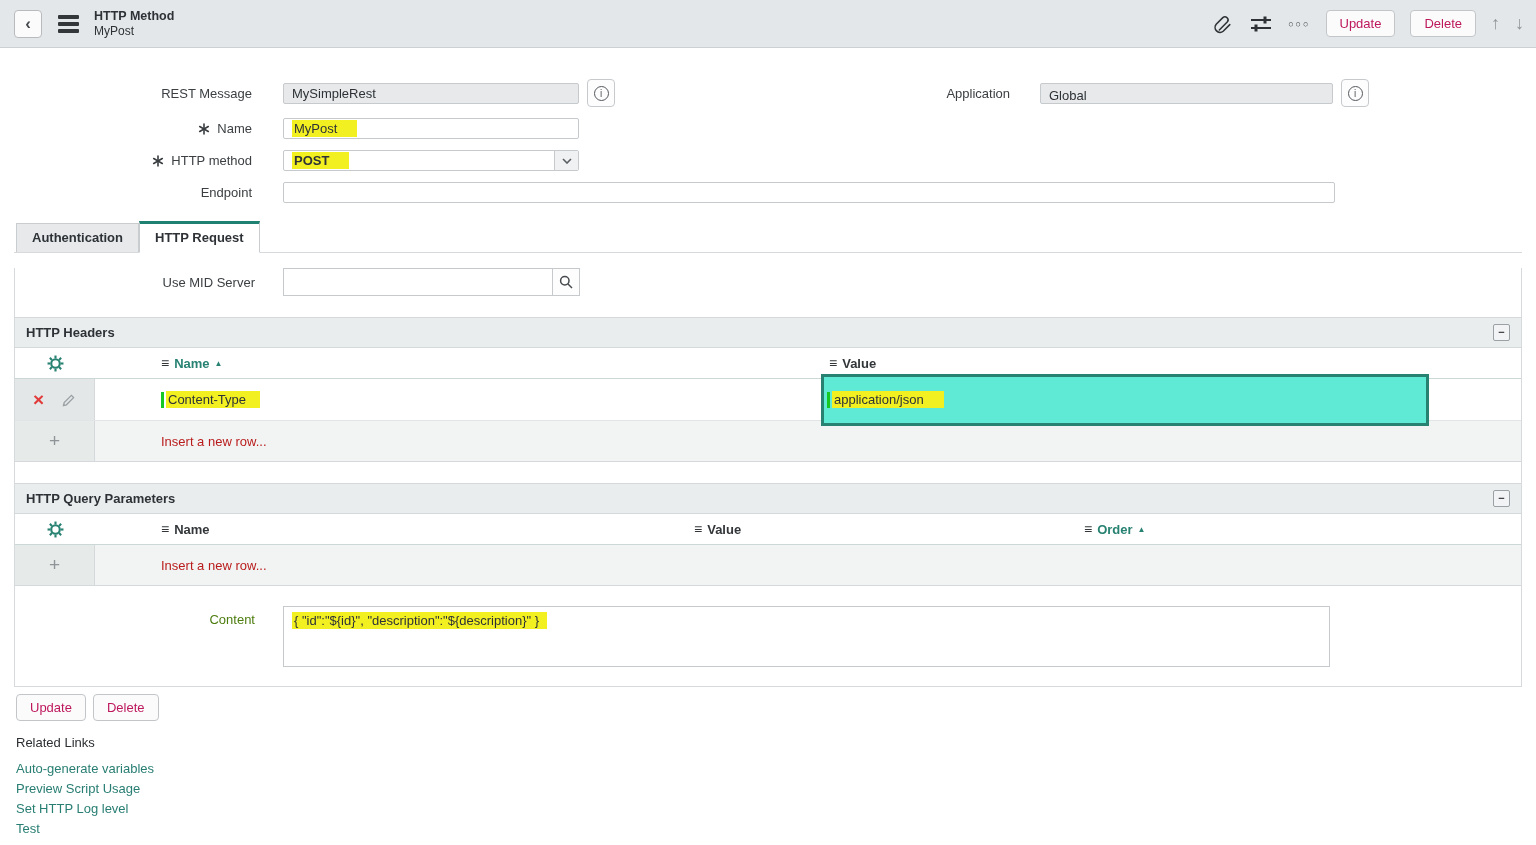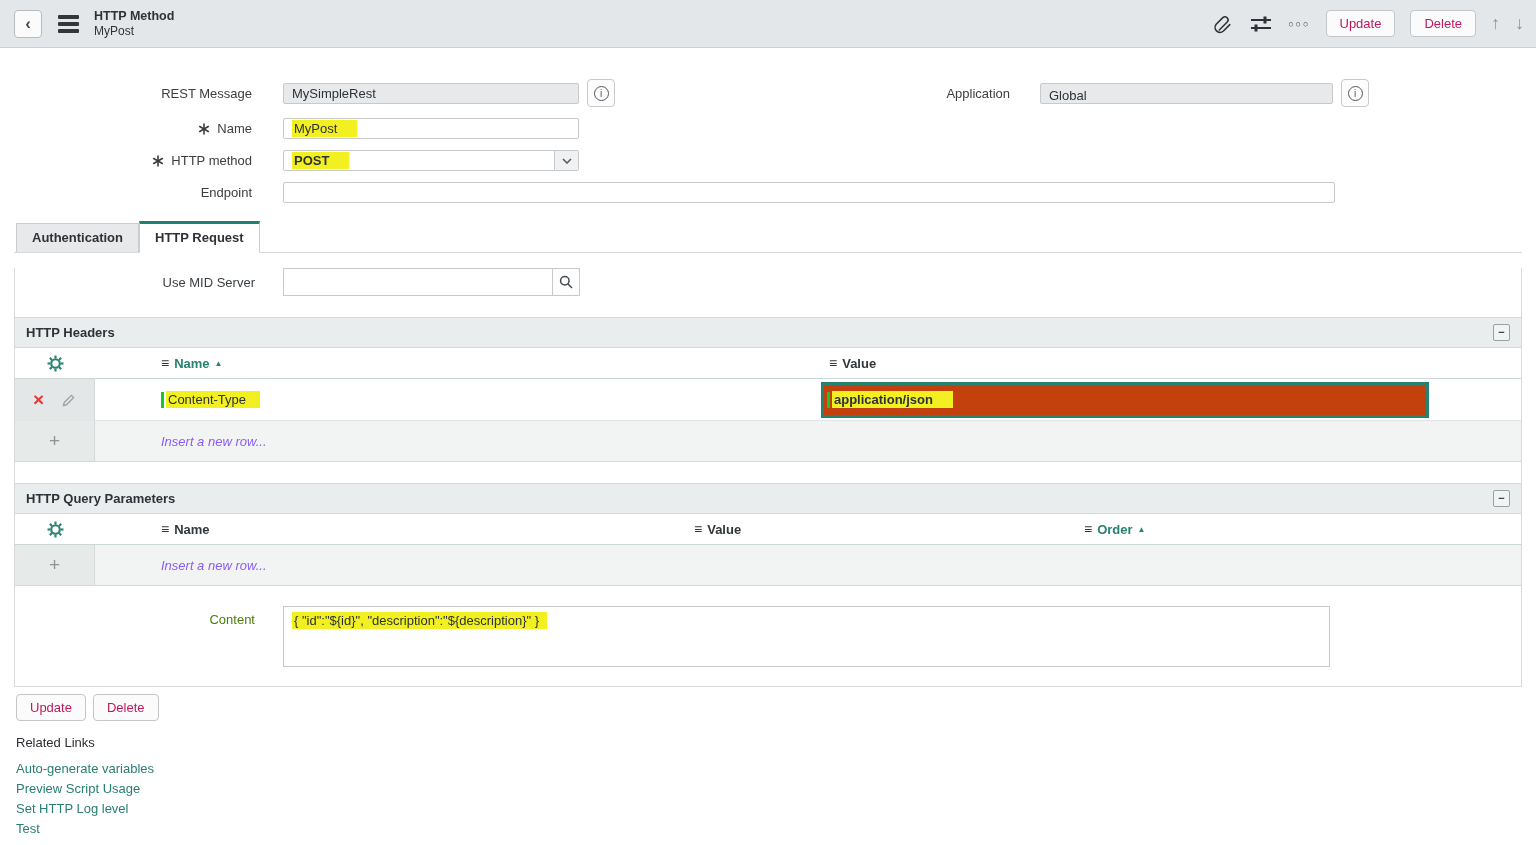--- a/index.html
+++ b/index.html
@@ -85,26 +85,26 @@
   .q-name { width:591px; flex:0 0 591px; }
   .q-value { width:390px; flex:0 0 390px; }
   .q-order { flex:1; }
 
   .data-row { display:flex; height:42px; border-bottom:1px solid #e2e5e6; }
   .row-icons { width:80px; flex:0 0 80px; background:#e3e7e7; border-right:1px solid #d5d9db;
     display:flex; align-items:center; justify-content:center; gap:17px; }
   .x-icon { color:#e23b3b; font-size:19px; font-weight:bold; line-height:1; cursor:pointer; }
   .cell { display:flex; align-items:center; }
   .green-bar { display:inline-block; width:3px; height:16px; background:#17c723; margin-right:2px; flex:0 0 3px; }
-  .edit-box { width:608px; height:36px; border:3px solid #278272; background:#c2410c;
-    display:flex; align-items:center; padding-left:3px;font-weight:bold; }
+  .edit-box { width:608px; height:52px; border:3px solid #278272; background:#5eead4;
+    display:flex; align-items:center; padding-left:3px; }
   .insert-row { display:flex; height:40px; background:#f2f4f4; }
   .plus-cell { width:80px; flex:0 0 80px; background:#e6eae9; border-right:1px solid #d5d9db;
     display:flex; align-items:center; justify-content:center; color:#8f9498; font-size:19px; cursor:pointer; }
-  .insert-text { display:flex; align-items:center; padding-left:66px; font-style:italic; color:#8b5cf6; }
+  .insert-text { display:flex; align-items:center; padding-left:66px; color:#b91c1c; }
 
   
   .content-row { display:flex; margin-top:20px; }
   .content-label { width:240px; text-align:right; color:#4d7c0f; padding-top:6px; }
   .content-box { margin-left:28px; width:1047px; height:61px; border:1px solid #c6cacd;
     background:#fff; padding:6px 8px; }
 
   
   .footer-btns { margin:7px 0 0 16px; display:flex; gap:7px; }
   .related { margin:14px 0 0 16px; }

